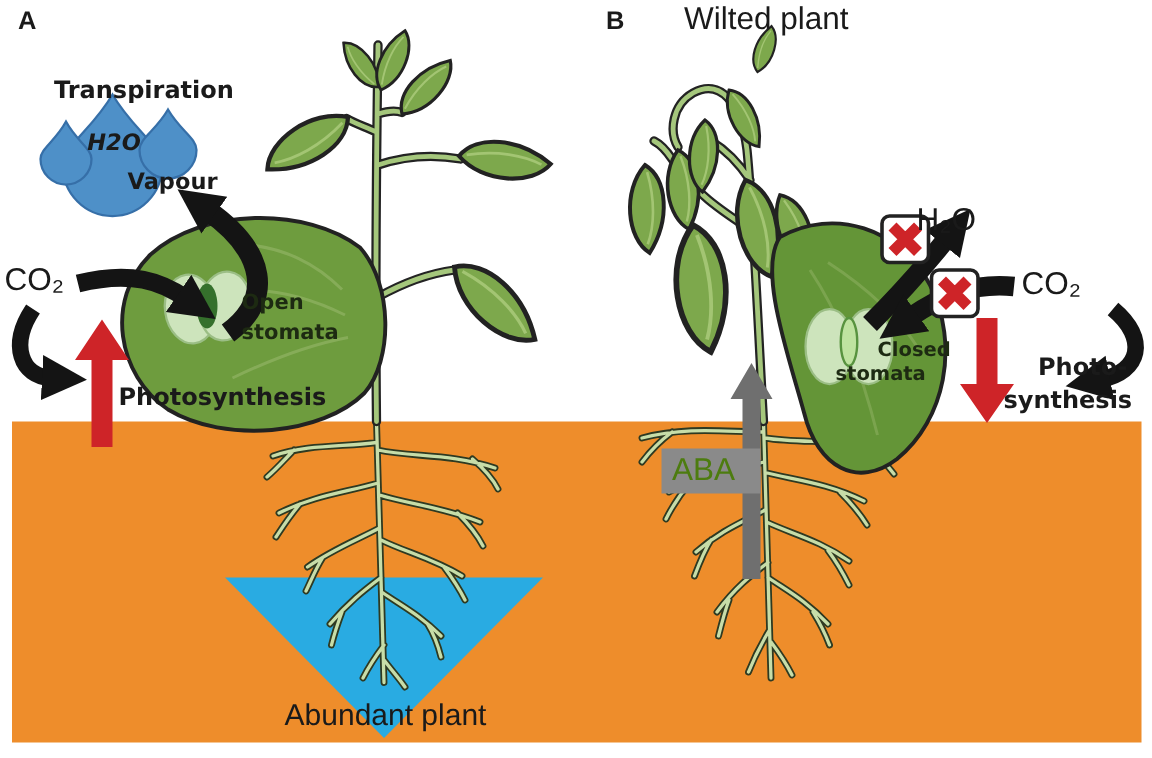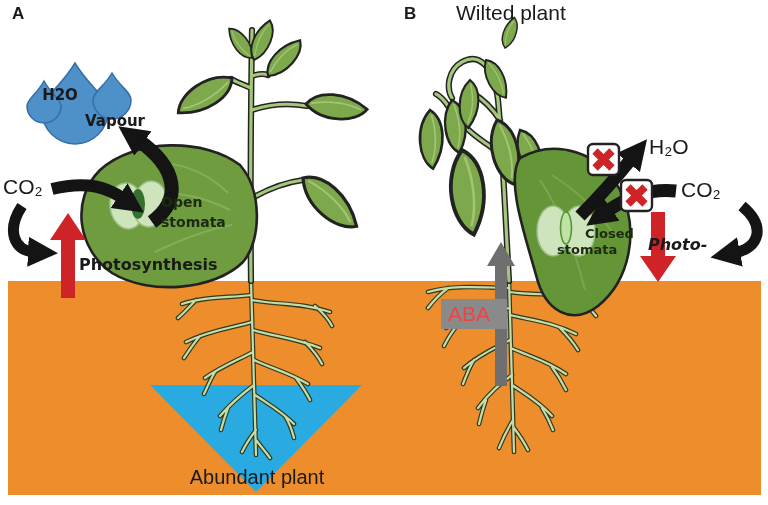--- a/index.html
+++ b/index.html
@@ -8,21 +8,21 @@
   #fig svg{position:absolute;left:0;top:0;}
   .t{position:absolute;color:#1a1a1a;white-space:nowrap;line-height:1.15;}
   .panel-letter{font:700 17px "Liberation Sans",sans-serif;}
   .title{font:400 21px "Liberation Sans",sans-serif;}
   .caption{font:400 20px "Liberation Sans",sans-serif;transform:translateX(-50%);}
   .chem{font:400 21px "Liberation Sans",sans-serif;}
   .ann{font:600 16px "DejaVu Sans",sans-serif;}
   .ann-sm{font:600 13px "DejaVu Sans",sans-serif;}
   .drop-txt{font:600 15px "DejaVu Sans",sans-serif;text-align:center;transform:translateX(-50%);}
   .stoma-label{color:#1d2a12;}
-  .aba-txt{font:400 21px "Liberation Sans",sans-serif;color:#ef4444;}
+  .aba-txt{font:400 21px "Liberation Sans",sans-serif;color:#4d7c0f;}
   .root-dark{fill:none;stroke:#2e3a22;stroke-width:4.6;stroke-linecap:round;}
   .root-light{fill:none;stroke:#c7dda8;stroke-width:2.2;stroke-linecap:round;}
   .stem-dark{fill:none;stroke:#232323;stroke-width:6.2;stroke-linecap:round;}
   .stem-light{fill:none;stroke:#a5c77c;stroke-width:3.2;stroke-linecap:round;}
   .blk{fill:none;stroke:#141414;stroke-linecap:butt;}
 </style>
 </head>
 <body>
 
 <div id="fig">
@@ -141,28 +141,30 @@
   <g>
     <rect x="621" y="180" width="31" height="31" rx="5" fill="#fff" stroke="#222" stroke-width="2.4"></rect>
     <path d="M628 187 L645 204 M645 187 L628 204" stroke="#ce2428" stroke-width="7.5" fill="none"></path>
   </g>
 </svg>
 
 <div class="t panel-letter" style="left:12px;top:4px;">A</div>
 <div class="t panel-letter" style="left:404px;top:4px;">B</div>
 <div class="t title" style="left:438px;top:1px;margin-left:18px;">Wilted plant</div>
 
-<div class="t drop-txt" style="left:60px;top:86px;">H2O</div>
+<div class="t ann" style="left:36px;top:50px;">Transpiration</div>
+<div class="t drop-txt" style="left:76px;top:86px;font-style:italic;">H2O</div>
 <div class="t drop-txt" style="left:78px;top:112px;margin-left:37px;">Vapour</div>
 <div class="t chem" style="left:3px;top:175px;">CO₂</div>
 <div class="t ann-sm stoma-label" style="left:161px;top:194px;font-size:14px;">Open</div>
 <div class="t ann-sm stoma-label" style="left:161px;top:214px;font-size:14px;">stomata</div>
 <div class="t ann" style="left:79px;top:255px;">Photosynthesis</div>
 <div class="t caption" style="left:257px;top:466px;">Abundant plant</div>
 
-<div class="t chem" style="left:649px;top:135px;">H₂O</div>
+<div class="t chem" style="left:611px;top:135px;">H₂O</div>
 <div class="t chem" style="left:681px;top:178px;">CO₂</div>
 <div class="t ann-sm stoma-label" style="left:562px;top:226px;padding-left:23px;">Closed</div>
 <div class="t ann-sm stoma-label" style="left:557px;top:242px;">stomata</div>
-<div class="t ann" style="left:648px;top:235px;font-style:italic;">Photo-</div>
+<div class="t ann" style="left:692px;top:235px;">Photo-</div>
+<div class="t ann" style="left:669px;top:257px;">synthesis</div>
 <div class="t aba-txt" style="left:448px;top:302px;">ABA</div>
 
 </div>
 
 </body></html>

